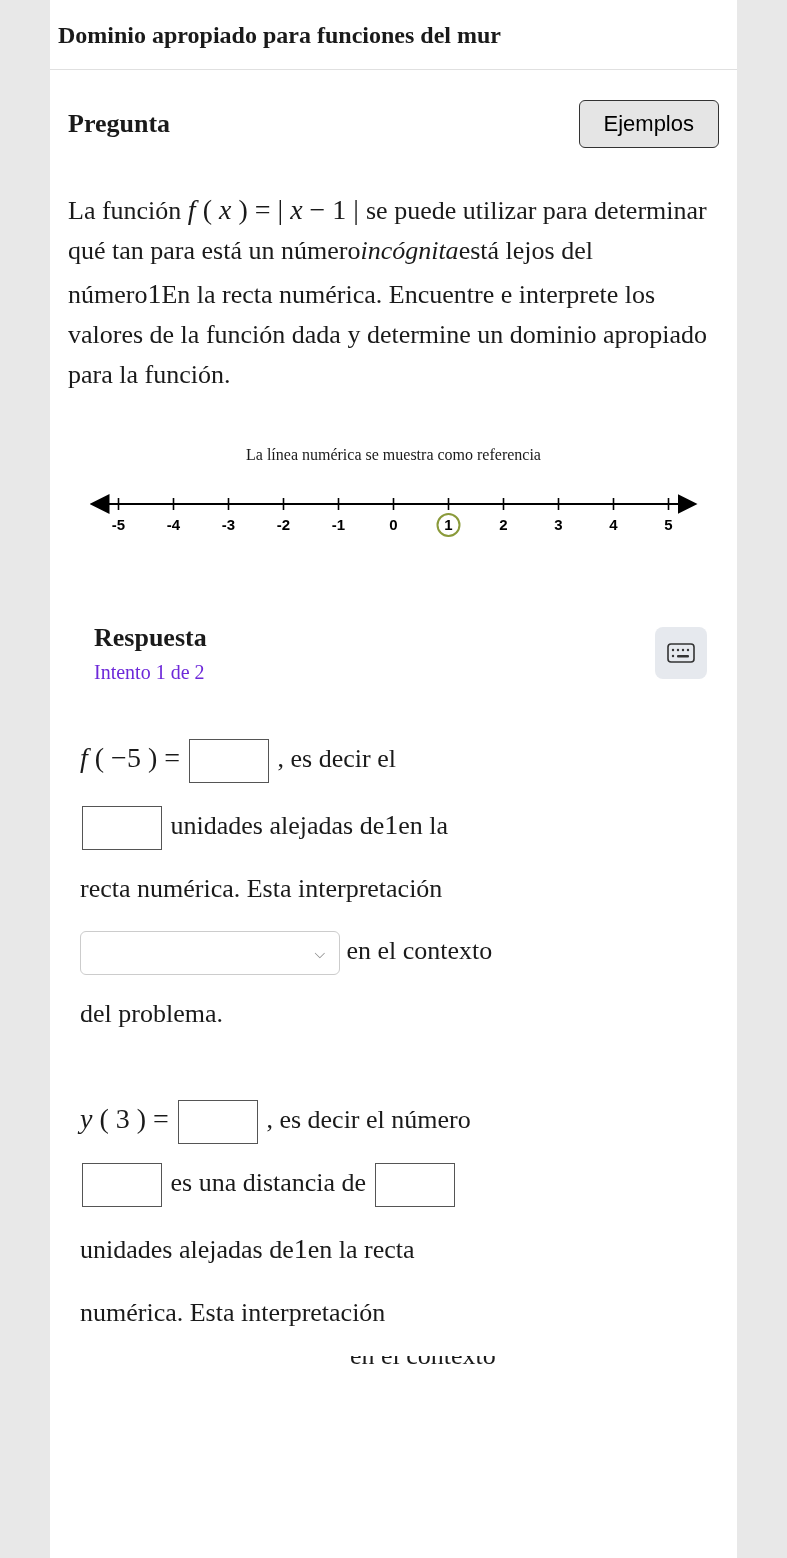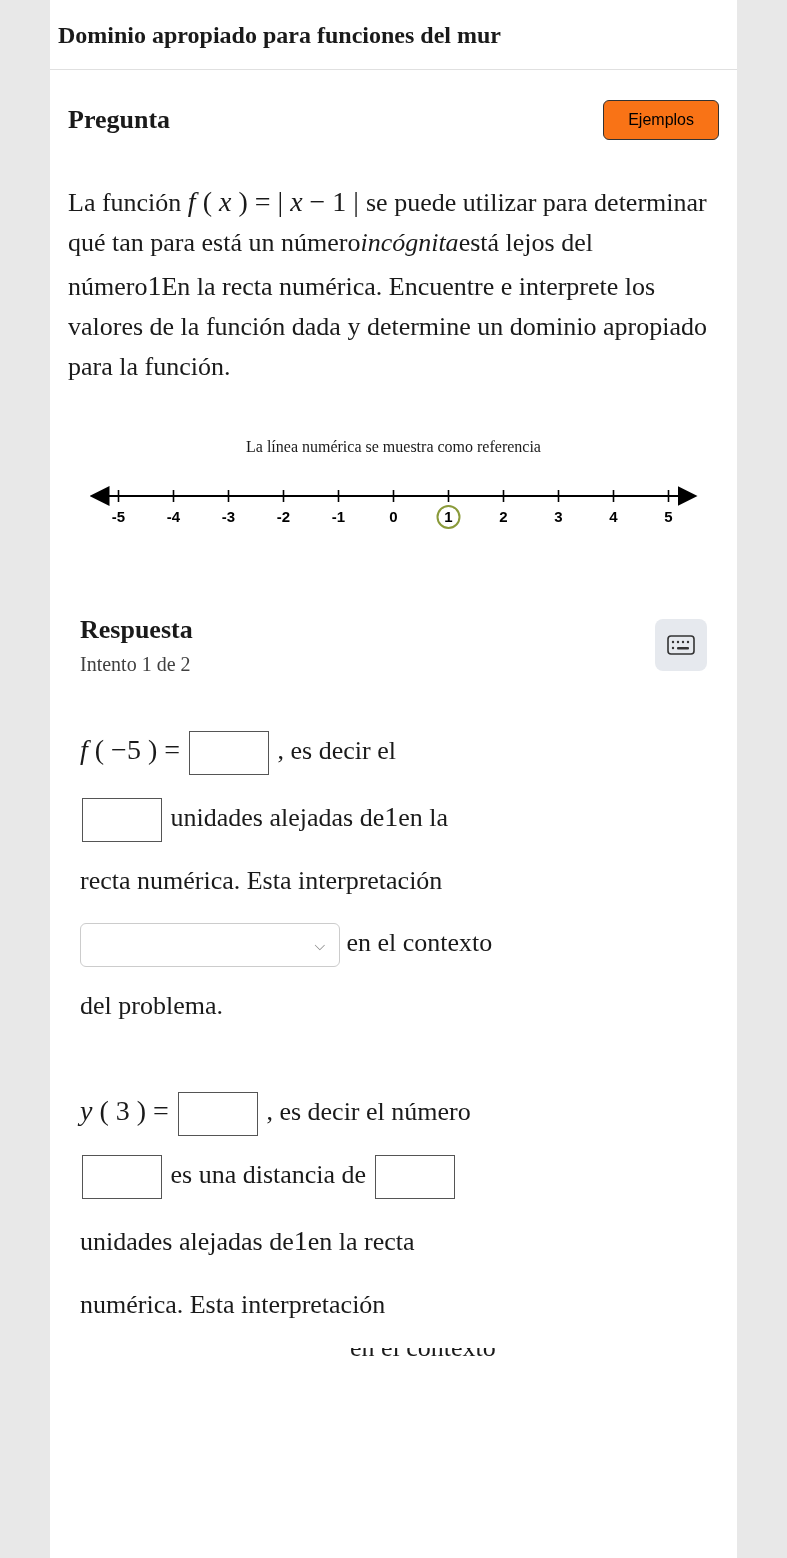--- a/index.html
+++ b/index.html
@@ -35,55 +35,55 @@
     gap: 16px;
   }
   .question-label {
     font-weight: bold;
     font-size: 26px;
   }
   .examples-btn {
     border: 1.5px solid #333;
     border-radius: 6px;
     padding: 10px 24px;
-    font-size: 16px;
+    font-size: 22px;
     font-family: Arial, sans-serif;
-    background: #f97316;
+    background: #e5e5e5;
     cursor: pointer;
   }
   .problem-text {
     font-size: 26px;
     line-height: 1.55;
     font-family: Georgia, serif;
   }
   .math-ital { font-style: italic; font-family: 'Times New Roman', serif; }
   .nl-caption {
     text-align: center;
     font-size: 16px;
     margin-top: 50px;
     margin-bottom: 20px;
   }
   .numberline-wrap {
     padding: 0 10px 30px 10px;
   }
   svg.numberline { width: 100%; height: 70px; }
   .answer-section {
-    padding: 25px 30px 10px 30px;
+    padding: 25px 30px 10px 44px;
   }
   .answer-row {
     display: flex;
     justify-content: space-between;
     align-items: center;
   }
   .answer-label {
     font-weight: bold;
     font-size: 26px;
   }
   .attempt {
-    color: #404040;
+    color: #6d28d9;
     font-size: 20px;
     margin-top: 8px;
   }
   .keyb-btn {
     background: #e6e9ee;
     border: none;
     border-radius: 8px;
     width: 52px;
     height: 52px;
     display: flex;

